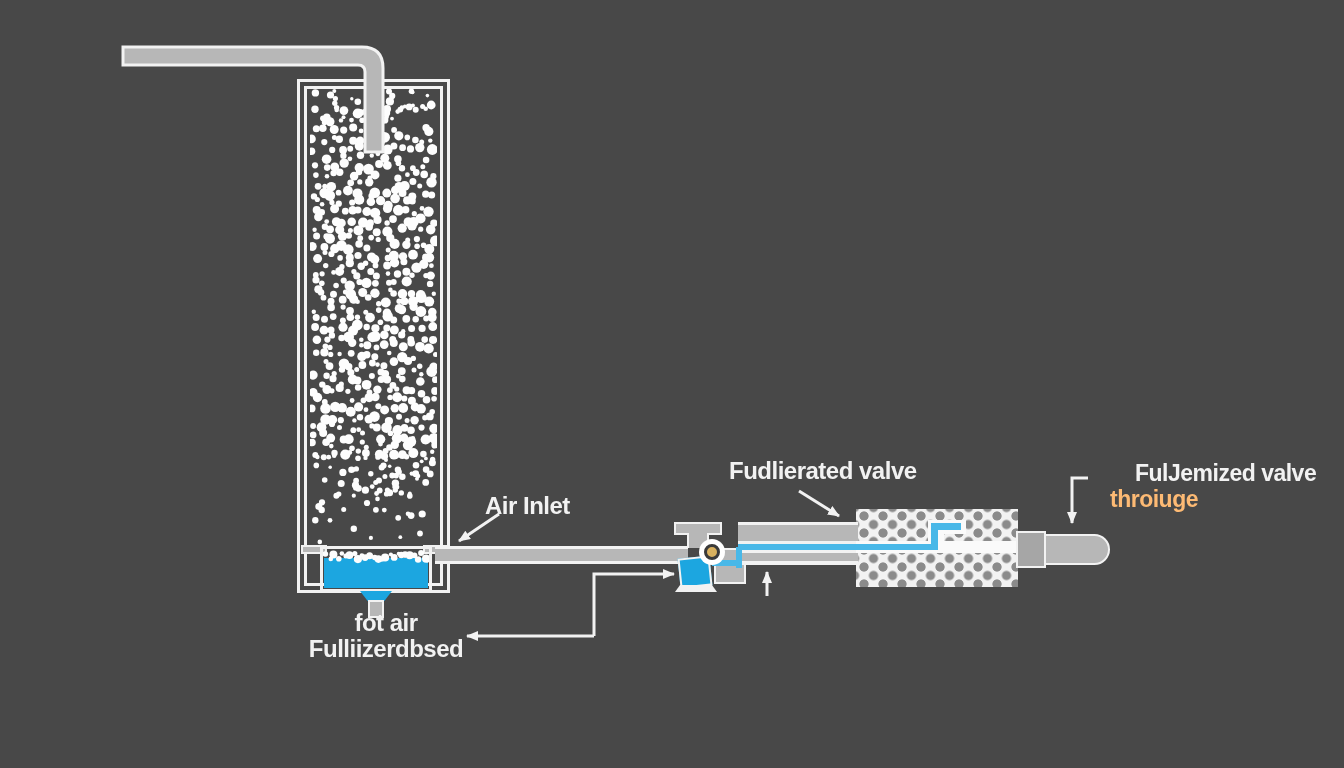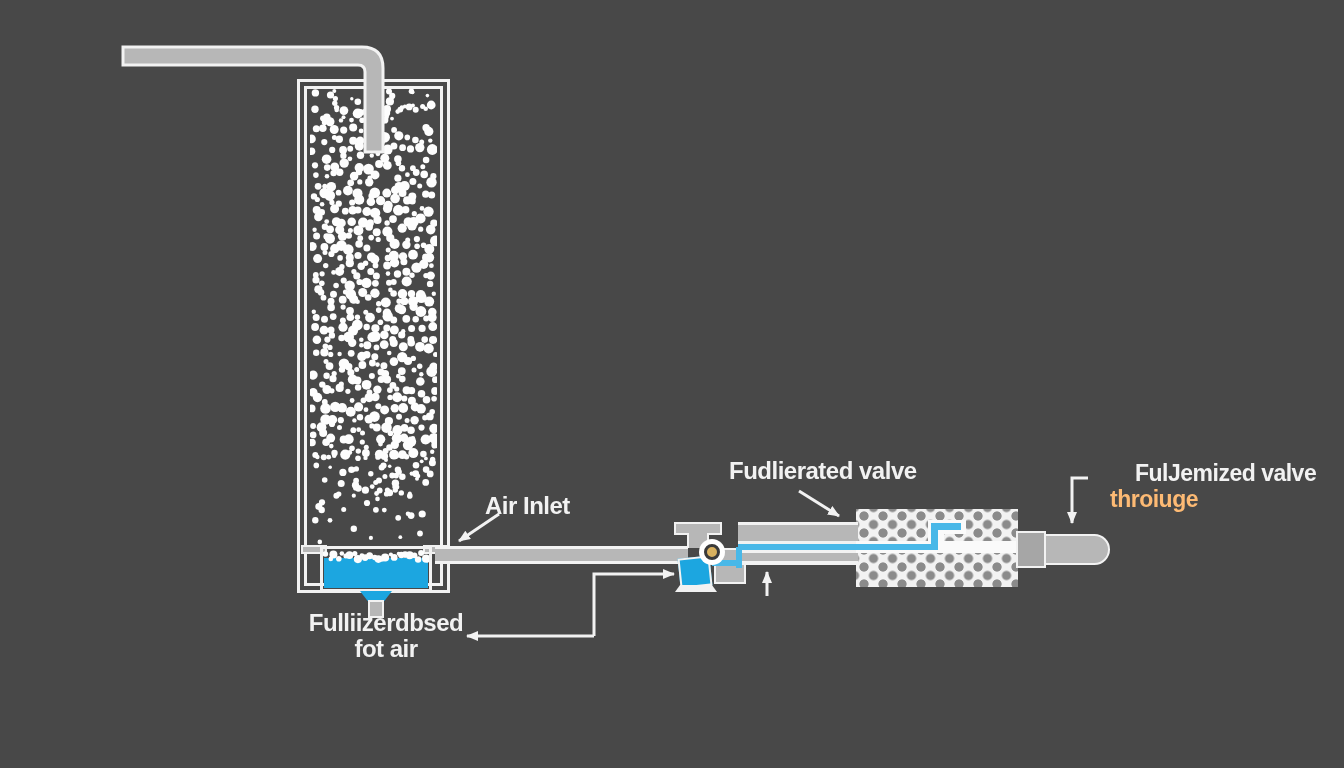--- a/index.html
+++ b/index.html
@@ -731,17 +731,17 @@
       <path d="M594,636 L467,636" marker-end="url(#ah)"></path>
       <path d="M594,636 L594,574 L674,574" marker-end="url(#ah)"></path>
     </g>
   </svg>
 
   <div class="label" style="left: 477px; top: 492px; font-size: 24px; color: rgb(242, 242, 242); margin-left: 8px;">Air Inlet</div>
   <div class="label" style="left: 729px; top: 457px; font-size: 24px; color: rgb(242, 242, 242);">Fudlierated valve</div>
   <div class="label" style="left: 1091px; top: 460px; font-size: 23px; color: rgb(242, 242, 242); margin-left: 44px;">FulJemized valve</div>
   <div class="label" style="left: 1110px; top: 486px; font-size: 23px; color: #fdba74;">throiuge</div>
   <div class="label" style="left: 296px; top: 610px; width: 180px; text-align: center; font-size: 24px; line-height: 1.1; color: rgb(242, 242, 242);">
+    <div>fot air</div>
     <div>Fulliizerdbsed</div>
-    <div>fot air</div>
   </div>
 
 </div>
 
 </body></html>

